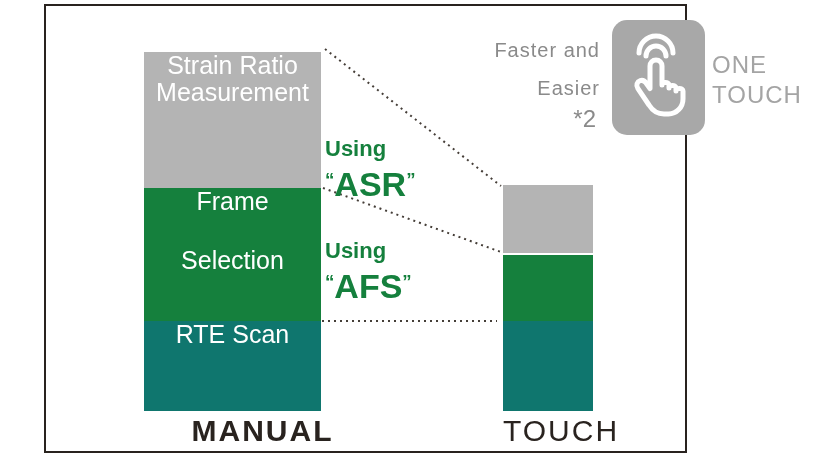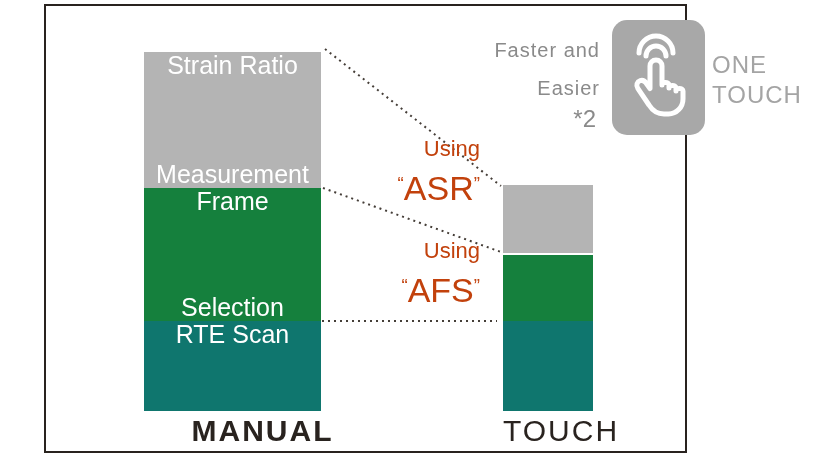--- a/index.html
+++ b/index.html
@@ -9,21 +9,21 @@
   }
   
   #frame{
     position:absolute;left:44px;top:4px;width:643px;height:449px;
     border:2px solid #29231f;box-sizing:border-box;background:#ffffff;
   }
   
   .bar{position:absolute;display:flex;flex-direction:column;}
   #manual-bar{left:144px;top:52px;width:177px;height:359px;}
   #auto-bar{left:503px;top:185px;width:90px;height:226px;}
-  .seg{display:flex;flex-direction:column;align-items:center;justify-content:space-between;
+  .seg{display:flex;flex-direction:column;align-items:center;justify-content:flex-start;
        color:#ffffff;font-size:25px;line-height:27px;text-align:center;}
   .seg-light{background:#b4b4b4;}
   .seg-mid{background:#15803d;gap:32px;}
   .seg-dark{background:#0f766e;}
   #manual-seg1{height:136px;}
   #manual-seg2{height:133px;}
   #manual-seg3{height:90px;}
   #auto-seg1{height:68px;}
   #auto-divider{height:2px;background:#ffffff;}
   #auto-seg2{height:66px;}
@@ -31,25 +31,25 @@
   
   .axis-label{
     position:absolute;font-size:30px;letter-spacing:2px;color:#29231f;
     text-align:center;white-space:nowrap;
   }
   #manual-label{left:174px;top:414px;width:177px;font-weight:bold;}
   #auto-label{left:503px;top:414px;width:90px;}
   
   #connectors{position:absolute;left:0;top:0;pointer-events:none;}
   
-  .using-block{position:absolute;text-align:right;color:#c2410c;}
+  .using-block{position:absolute;text-align:left;color:#15803d;font-weight:bold;}
   #asr-block{left:325px;top:136px;width:155px;}
   #afs-block{left:325px;top:238px;width:155px;}
   .using-word{font-size:22px;line-height:26px;}
-  .term-line{font-size:34px;line-height:44px;white-space:nowrap;}
+  .term-line{font-size:34px;line-height:36px;white-space:nowrap;}
   .term-quote{font-size:0.55em;vertical-align:10px;}
   
   #headline{
     position:absolute;left:340px;top:31px;width:260px;text-align:right;
     font-size:20px;line-height:38px;letter-spacing:1px;color:#8a8a8a;white-space:nowrap;
   }
   #footnote{
     position:absolute;left:340px;top:105px;width:256px;text-align:right;
     font-size:24px;color:#8a8a8a;
   }

